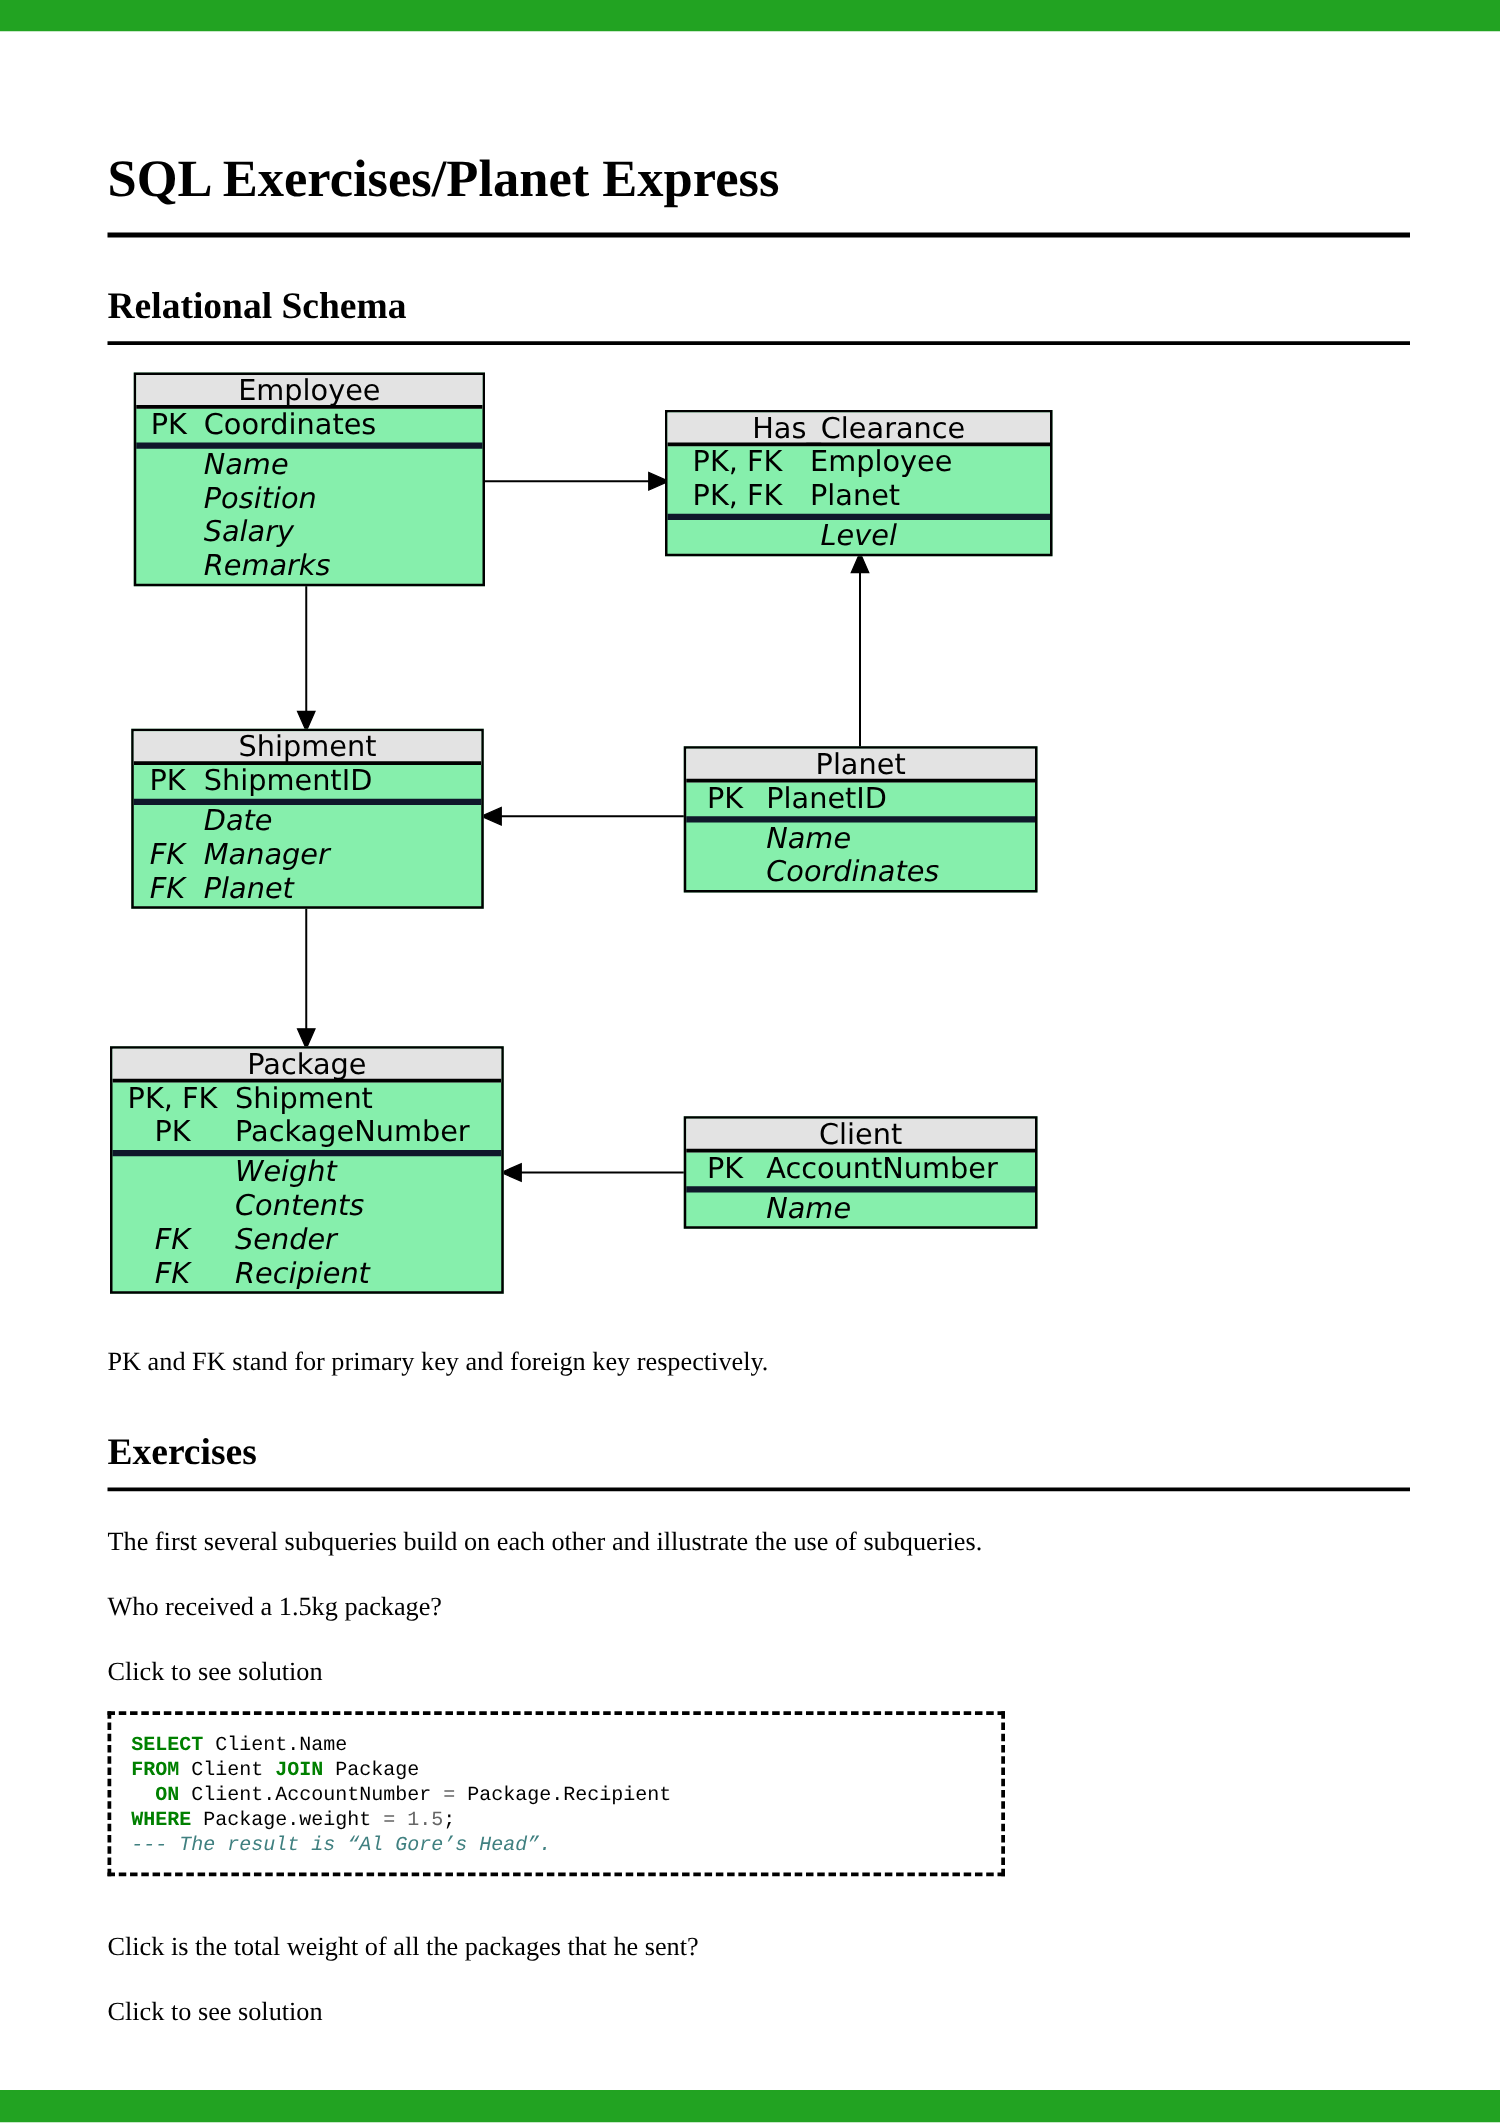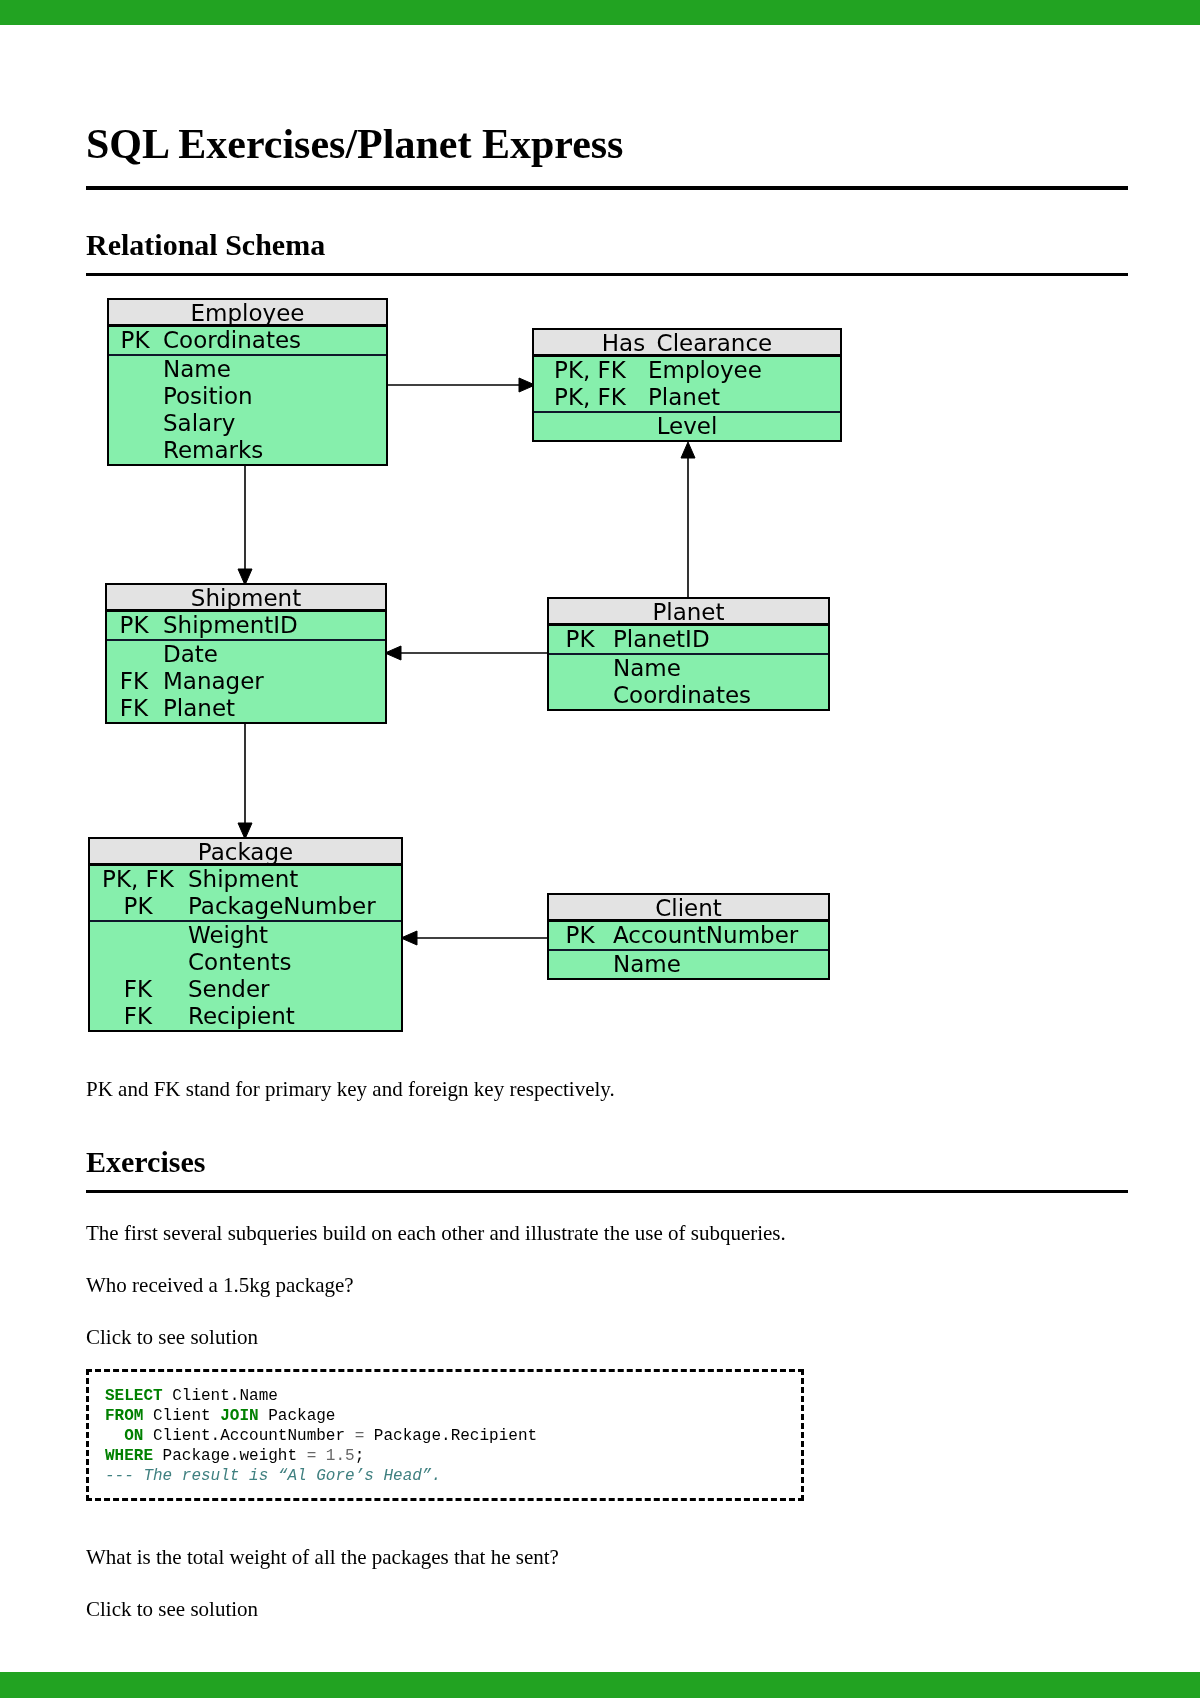--- a/index.html
+++ b/index.html
@@ -56,21 +56,21 @@
     font-size: 23px;
     color: #000;
   }
   .er-header {
     height: 27px; line-height: 26px;
     text-align: center;
     background: #e3e3e3;
     border-bottom: 3px solid #000;
     white-space: nowrap;
   }
-  .er-group + .er-group { border-top: 2px solid #0f172a; }
+  .er-group + .er-group { border-top: 5px solid #0f172a; font-style: italic; }
   .er-row { display: flex; height: 27px; line-height: 26px; white-space: nowrap; }
   .er-key { flex: 0 0 var(--keyw, 54px); text-align: center; }
   .er-attr { flex: 1 1 auto; text-align: left; padding-left: 2px; }
   .er-row.er-center { justify-content: center; }
   .er-row.er-center .er-attr { flex: 0 0 auto; padding-left: 0; }
 
   .pos-employee      { left: 21px;  top: 0;     width: 281px; --keyw: 52px; }
   .pos-has_clearance { left: 446px; top: 30px;  width: 310px; --keyw: 112px; }
   .pos-shipment      { left: 19px;  top: 285px; width: 282px; --keyw: 54px; }
   .pos-planet        { left: 461px; top: 299px; width: 283px; --keyw: 62px; }
@@ -278,20 +278,20 @@
     <h2 class="section-heading exercises-heading">Exercises</h2>
 
     <p class="body-text intro-text">The first several subqueries build on each other and illustrate the use of subqueries.</p>
 
     <p class="body-text question-text">Who received a 1.5kg package?</p>
 
     <p class="body-text toggle-text">Click to see solution</p>
 
     <pre class="sql-box" id="solution-code"><div class="code-line"><span class="tok-kw">SELECT</span><span class="tok-pl"> Client.Name</span></div><div class="code-line"><span class="tok-kw">FROM</span><span class="tok-pl"> Client </span><span class="tok-kw">JOIN</span><span class="tok-pl"> Package</span></div><div class="code-line"><span class="tok-pl">  </span><span class="tok-kw">ON</span><span class="tok-pl"> Client.AccountNumber </span><span class="tok-op">=</span><span class="tok-pl"> Package.Recipient</span></div><div class="code-line"><span class="tok-kw">WHERE</span><span class="tok-pl"> Package.weight </span><span class="tok-op">=</span><span class="tok-pl"> </span><span class="tok-num">1.5</span><span class="tok-pl">;</span></div><div class="code-line"><span class="tok-cm">--- The result is “Al Gore’s Head”.</span></div></pre>
 
-    <p class="body-text question-text question-2">What is the total weight of all the packages that he sent?</p>
+    <p class="body-text question-text question-2">Click is the total weight of all the packages that he sent?</p>
 
     <p class="body-text toggle-text">Click to see solution</p>
 
   </div>
 
   <div class="green-bar bottom" style="background: rgb(34, 163, 34);"></div>
 </div>
 
 </body></html>

